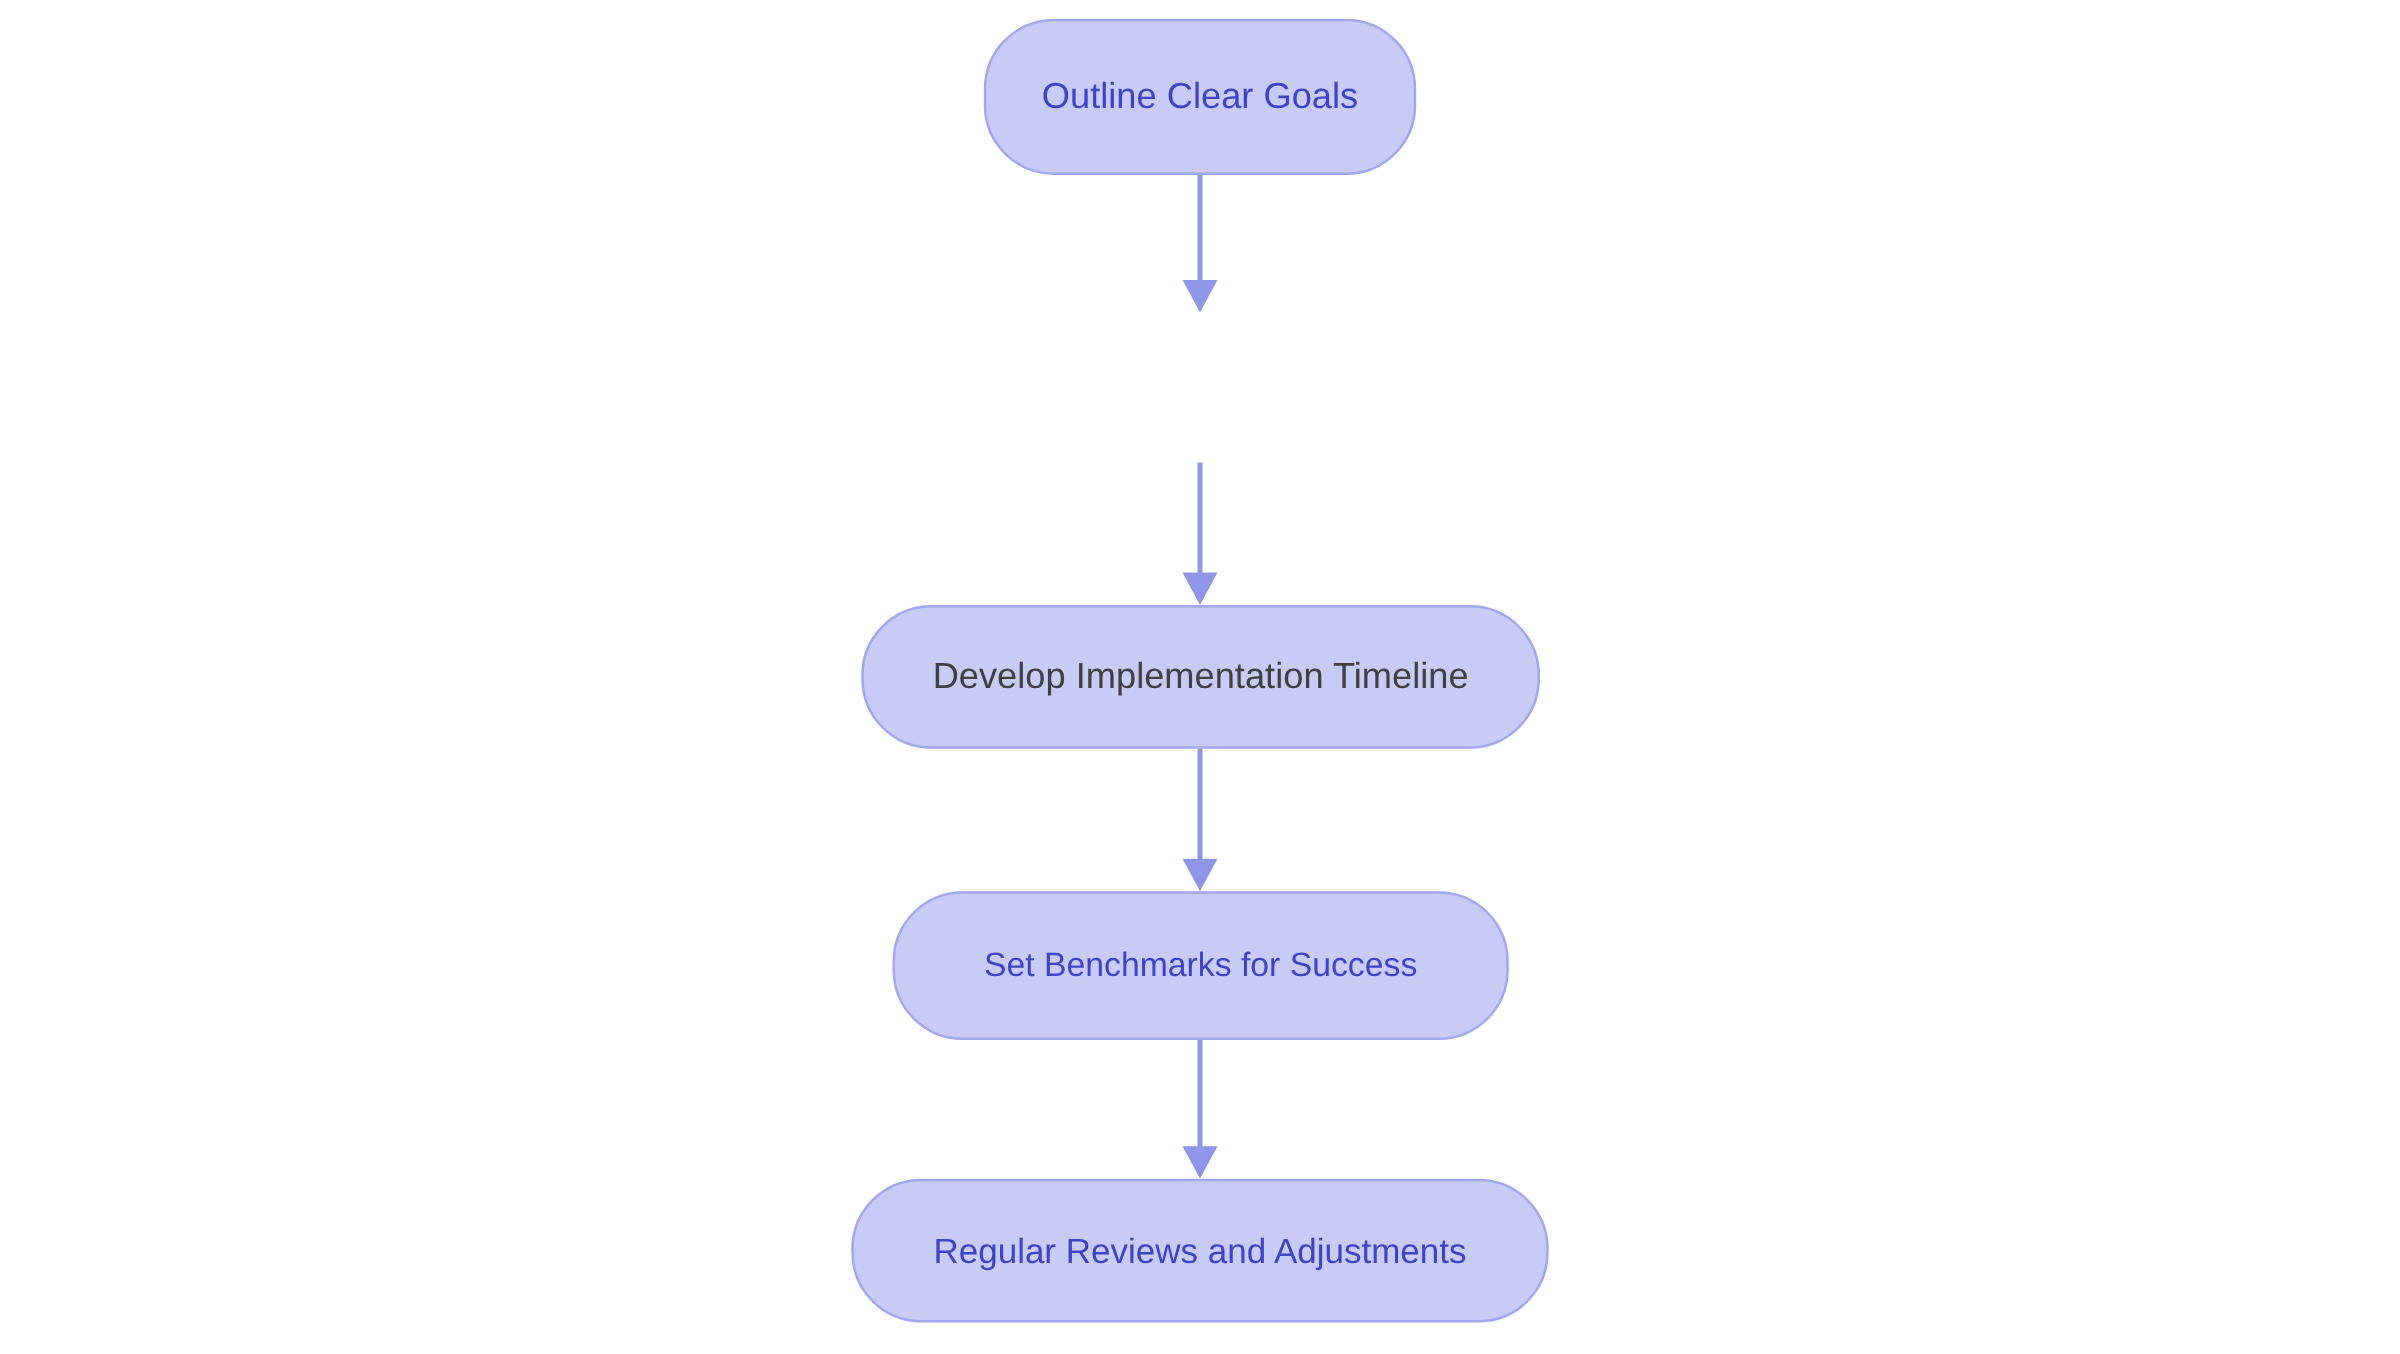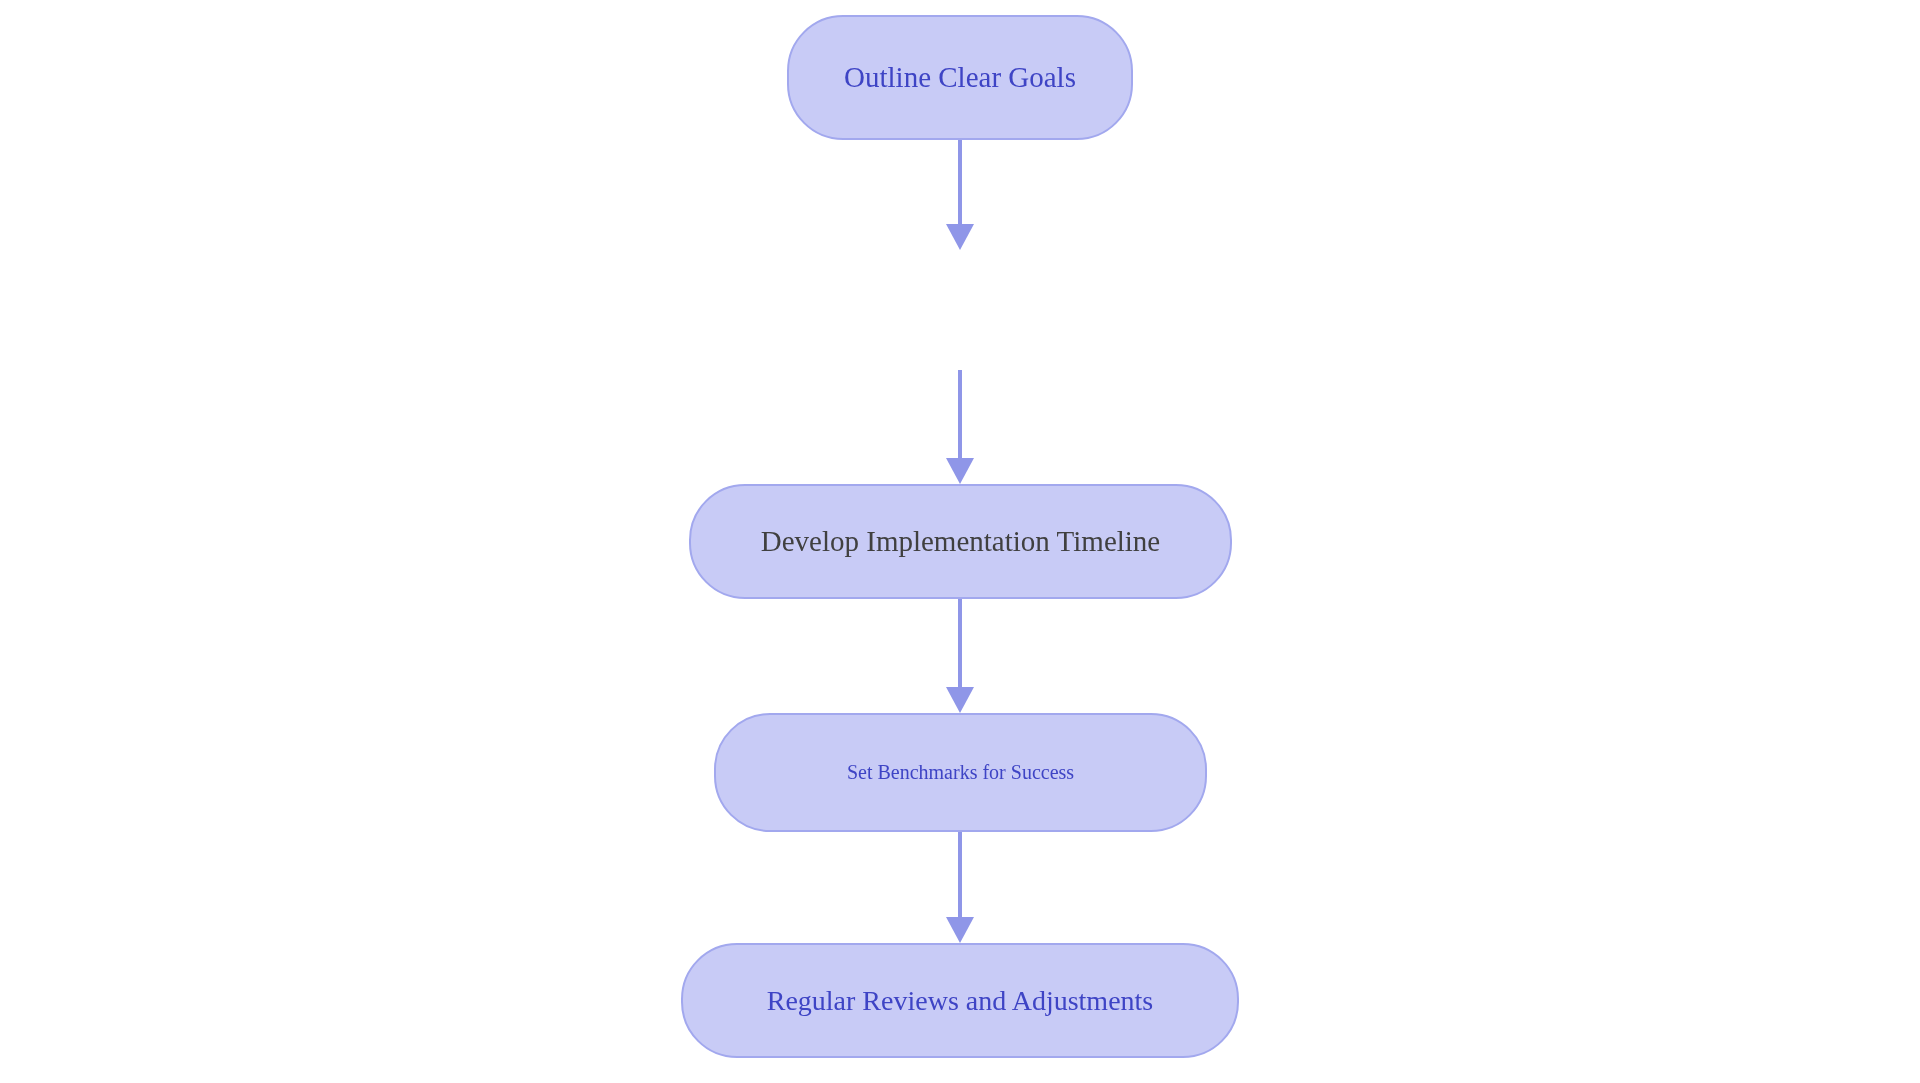--- a/index.html
+++ b/index.html
@@ -43,28 +43,28 @@
     left: 50%;
     transform: translateX(-50%);
     bottom: 0;
     width: 0;
     height: 0;
   }
 </style>
 </head>
 <body>
 
-<div class="canvas" id="canvas" style="width: 1716px; height: 1083px; background: rgb(255, 255, 255); font-family: Liberation Serif, serif;">
+<div class="canvas" id="canvas" style="width: 1716px; height: 1083px; background: rgb(255, 255, 255);">
     <div class="flow-node" style="left: 787px; top: 15px; width: 346px; height: 125px; background: rgb(200, 203, 246); border-width: 2px; border-color: rgb(162, 168, 238); border-radius: 56px; color: rgb(62, 68, 197); font-size: 29px;">
       <span class="node-label">Outline Clear Goals</span>
     </div>
     <div class="flow-node" style="left: 689px; top: 484px; width: 543px; height: 115px; background: rgb(200, 203, 246); border-width: 2px; border-color: rgb(162, 168, 238); border-radius: 56px; color: #404040; font-size: 29px;">
       <span class="node-label">Develop Implementation Timeline</span>
     </div>
-    <div class="flow-node" style="left: 714px; top: 713px; width: 493px; height: 119px; background: rgb(200, 203, 246); border-width: 2px; border-color: rgb(162, 168, 238); border-radius: 56px; color: rgb(62, 68, 197); font-size: 20px;">
+    <div class="flow-node" style="left: 714px; top: 713px; width: 493px; height: 119px; background: rgb(200, 203, 246); border-width: 2px; border-color: rgb(162, 168, 238); border-radius: 56px; color: rgb(62, 68, 197); font-size: 27px;">
       <span class="node-label">Set Benchmarks for Success</span>
     </div>
     <div class="flow-node" style="left: 681px; top: 943px; width: 558px; height: 115px; background: rgb(200, 203, 246); border-width: 2px; border-color: rgb(162, 168, 238); border-radius: 56px; color: rgb(62, 68, 197); font-size: 28px;">
       <span class="node-label">Regular Reviews and Adjustments</span>
     </div>
     <div class="flow-arrow" style="left: 946px; top: 140px; width: 28px; height: 110px;">
       <div class="arrow-stem" style="width: 4px; height: 88px; background: rgb(143, 150, 232);"></div>
       <div class="arrow-head" style="border-left: 14px solid transparent; border-right: 14px solid transparent; border-top: 26px solid rgb(143, 150, 232);"></div>
     </div>
     <div class="flow-arrow" style="left: 946px; top: 370px; width: 28px; height: 114px;">

